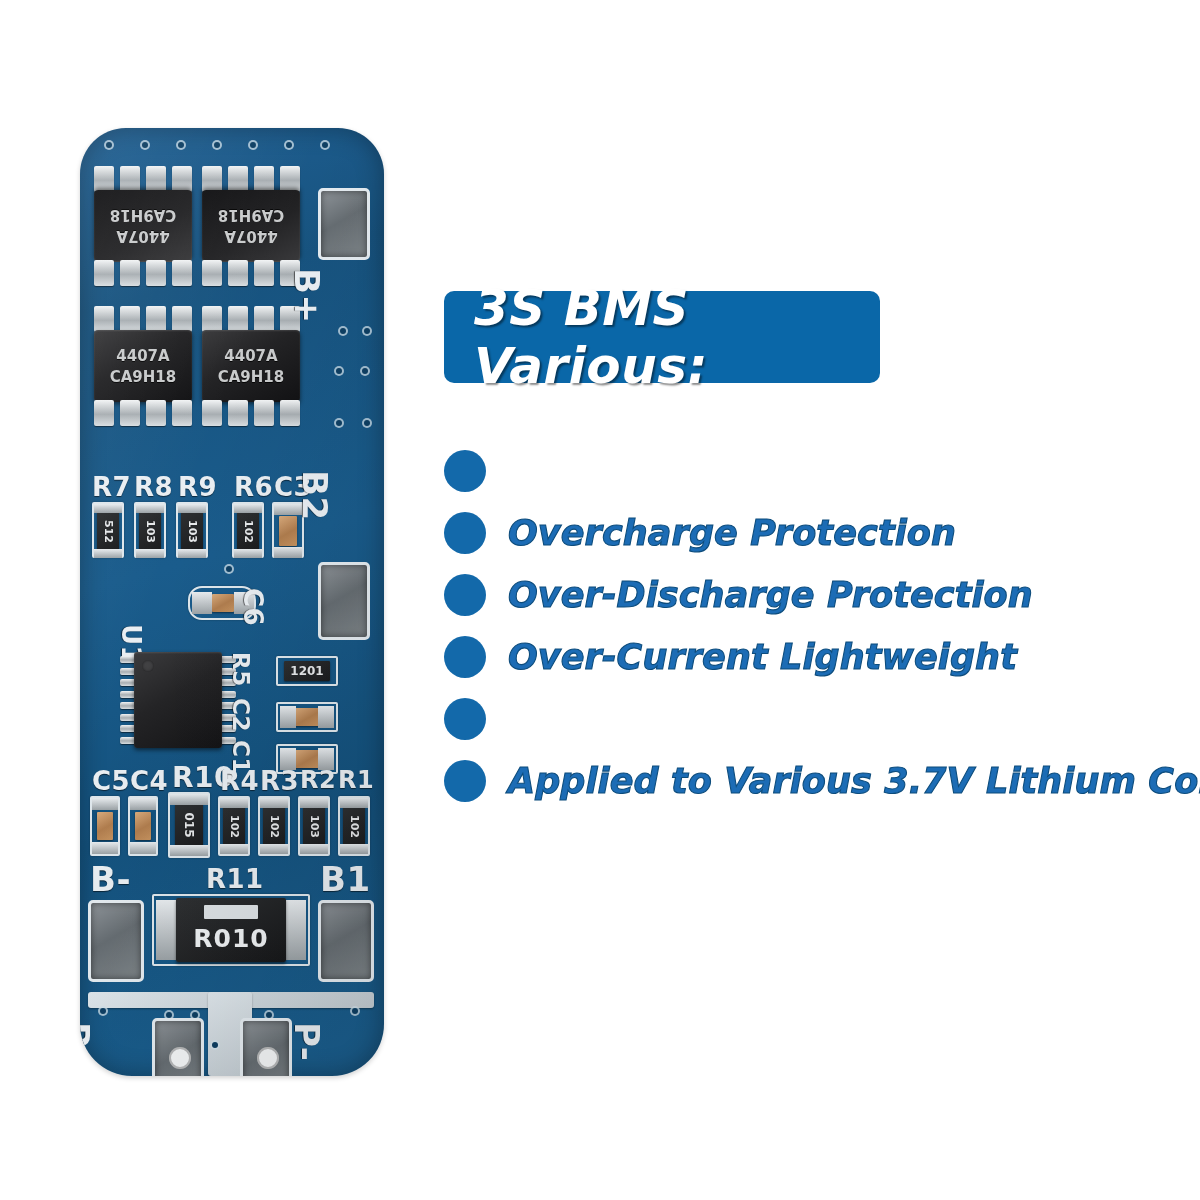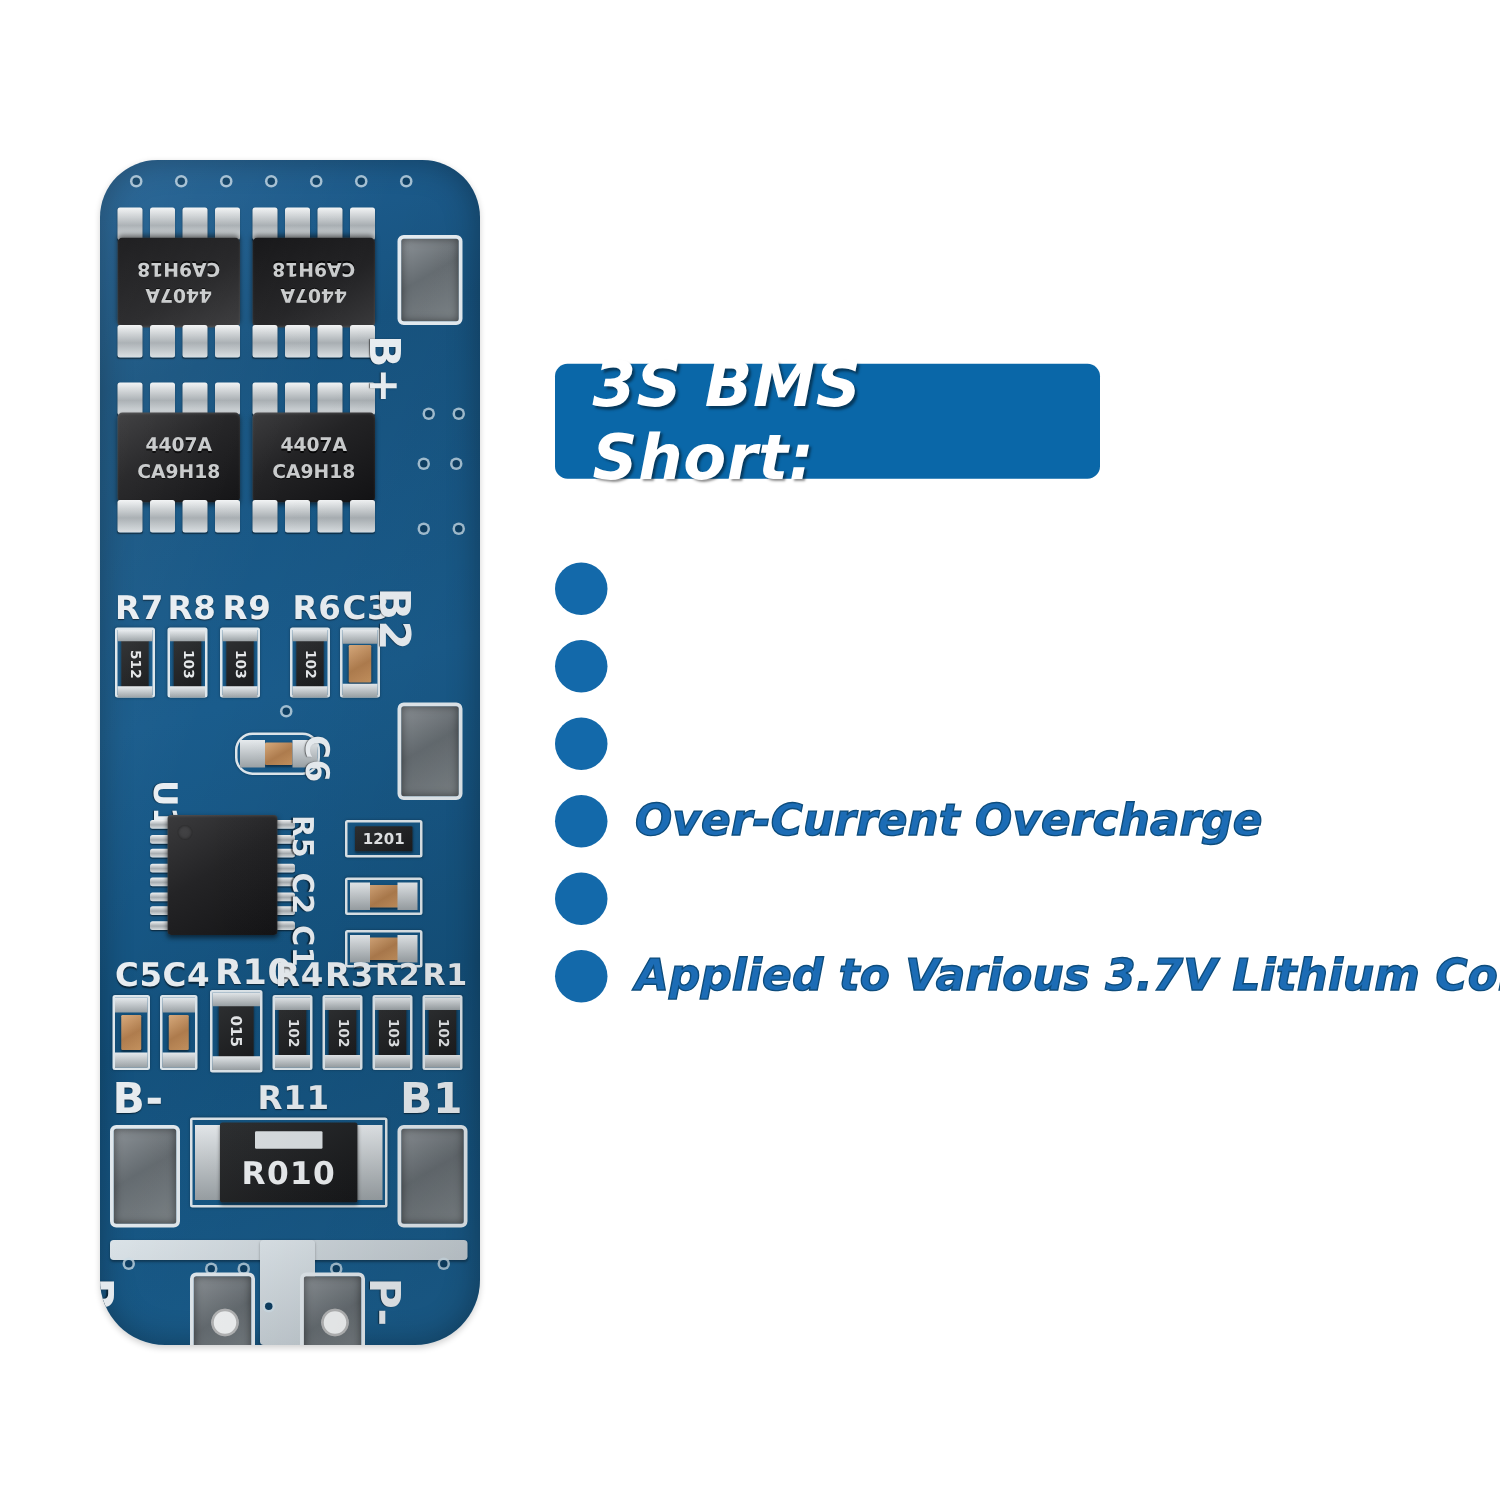--- a/index.html
+++ b/index.html
@@ -358,36 +358,38 @@
     <div class="silk" style="left:244px;top:894px;font-size:34px;transform:rotate(90deg);transform-origin:left top;">P-</div>
 
     <div class="via" style="left:20px;top:880px;"></div>
     <div class="via" style="left:272px;top:880px;"></div>
 
   </div>
 
   <div class="panel">
 
     <div class="title-banner">
-      <span>3S BMS Short:</span>
+      <span>3S BMS Various:</span>
     </div>
 
     <div class="features">
       <div class="feature">
         <div class="dot"></div>
       </div>
       <div class="feature">
         <div class="dot"></div>
-      </div>
-      <div class="feature">
-        <div class="dot"></div>
-      </div>
-      <div class="feature">
-        <div class="dot"></div>
-        <div class="ftext">Over-Current Overcharge</div>
+        <div class="ftext">Overcharge Protection</div>
+      </div>
+      <div class="feature">
+        <div class="dot"></div>
+        <div class="ftext">Over-Discharge Protection</div>
+      </div>
+      <div class="feature">
+        <div class="dot"></div>
+        <div class="ftext">Over-Current Lightweight</div>
       </div>
       <div class="feature">
         <div class="dot"></div>
       </div>
       <div class="feature">
         <div class="dot"></div>
         <div class="ftext">Applied to Various 3.7V Lithium Core</div>
       </div>
     </div>
 

